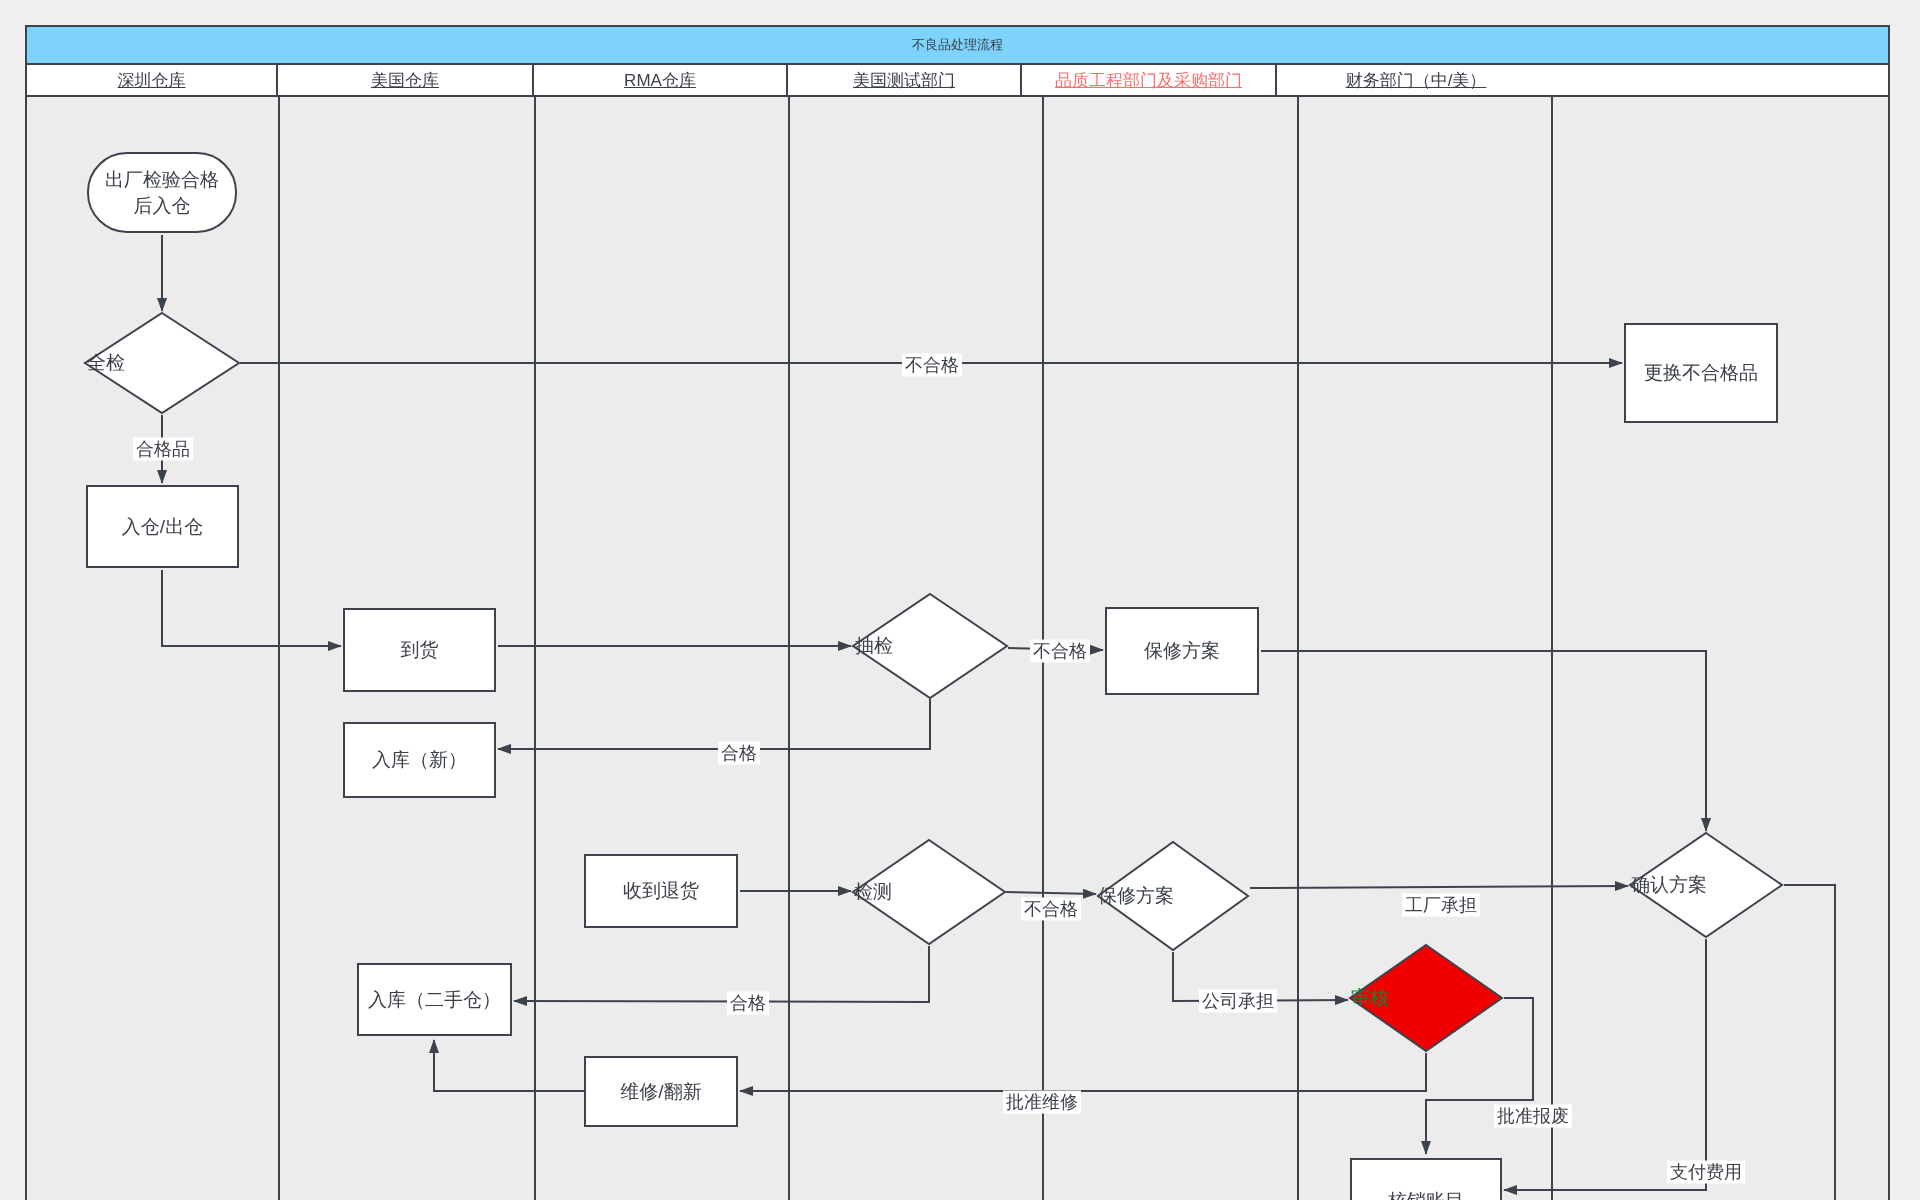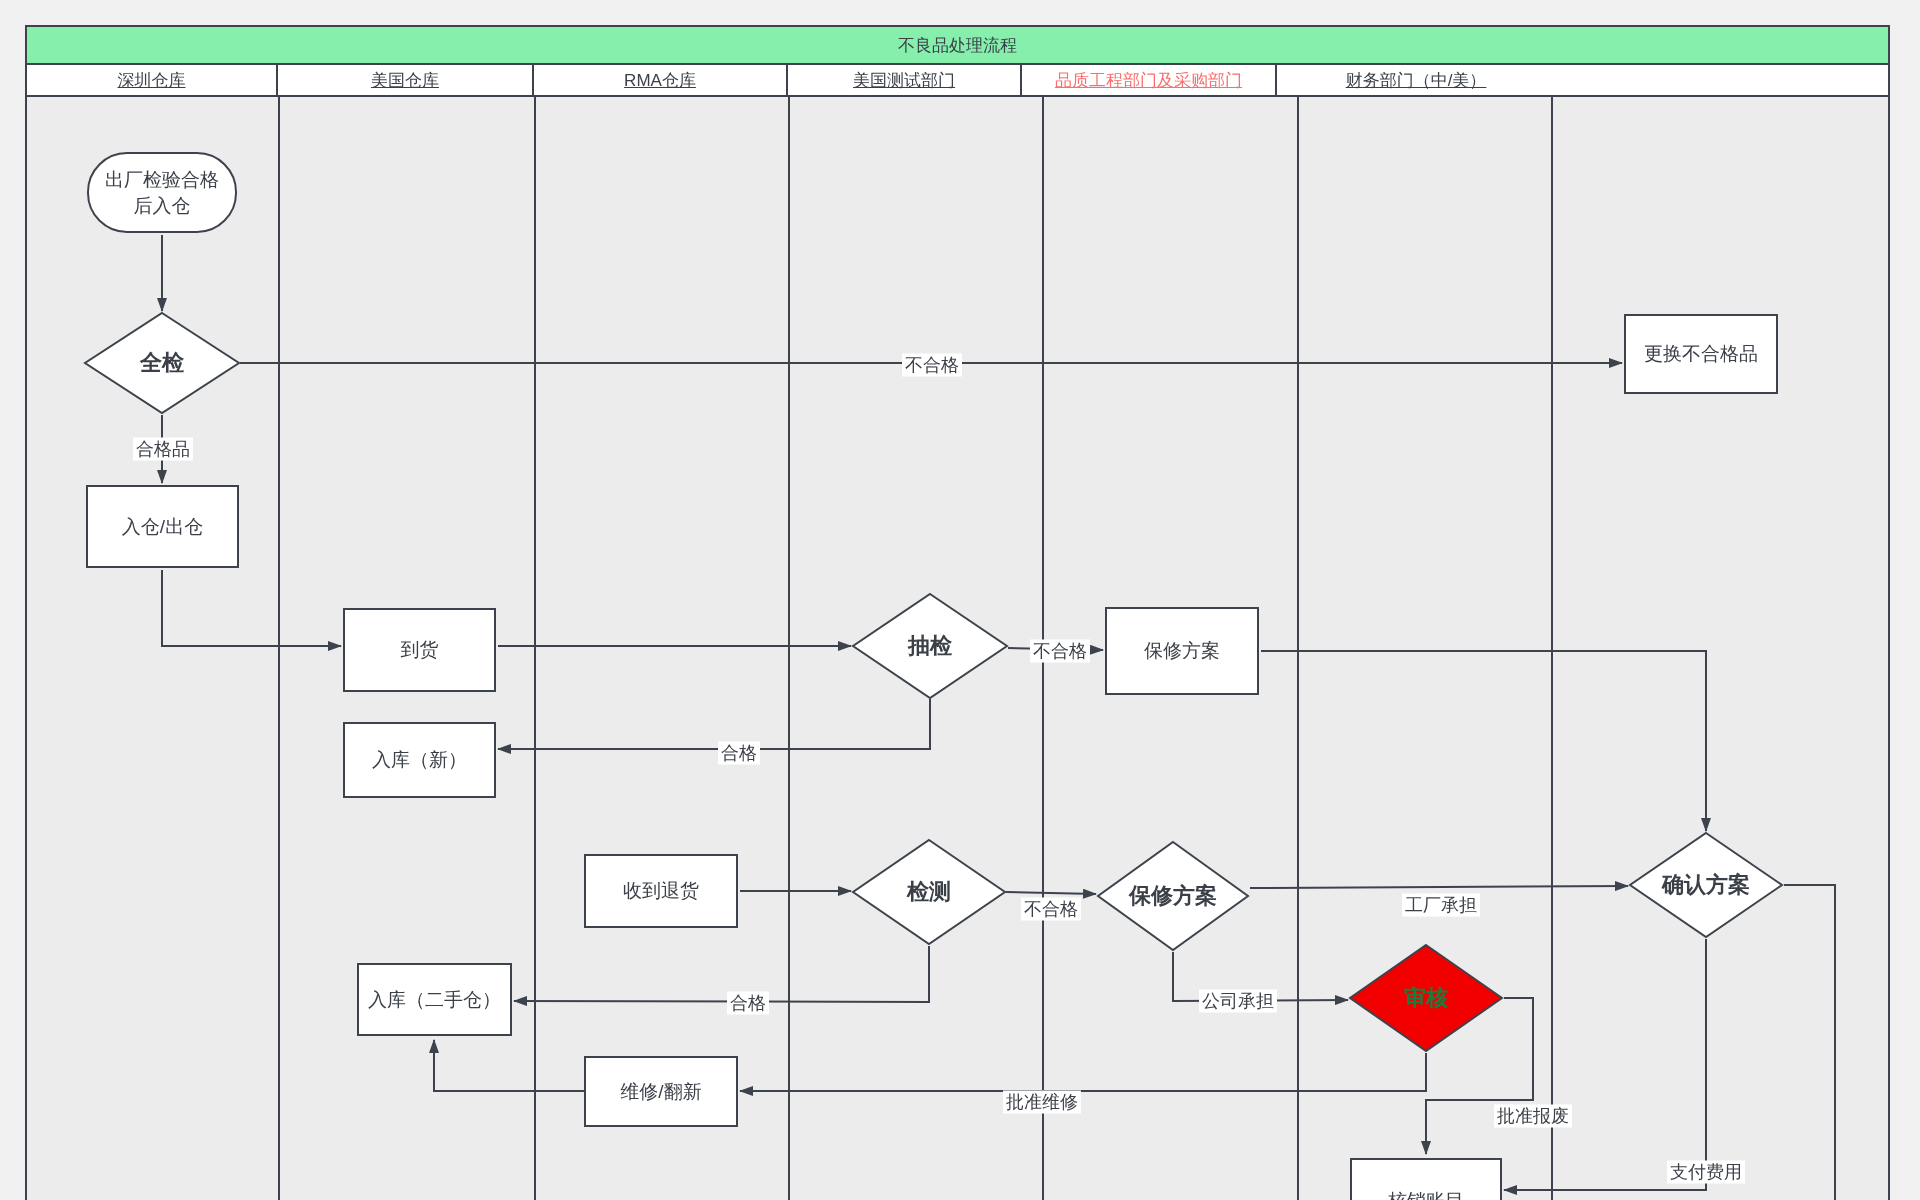--- a/index.html
+++ b/index.html
@@ -1,35 +1,35 @@
 <!DOCTYPE html>
 <html><head>
 <meta charset="utf-8">
 <style>
   html,body{margin:0;padding:0;}
   body{font-family:"Liberation Sans",sans-serif;}
   .stage{position:relative;width:1920px;height:1200px;background:#f0f0f0;overflow:hidden;}
   .frame{position:absolute;left:25px;top:25px;width:1865px;height:1175px;
          border:2px solid #3d434d;border-bottom:none;background:#ececec;box-sizing:border-box;}
-  .title-row{position:absolute;left:0;top:0;width:100%;height:38px;background:#86efac;
+  .title-row{position:absolute;left:0;top:0;width:100%;height:38px;background:#7dd3fc;
              border-bottom:2px solid #3d434d;box-sizing:border-box;display:flex;align-items:center;justify-content:center;
-             font-size:17px;color:#3a3f48;}
+             font-size:13px;color:#3a3f48;}
   .header-row{position:absolute;left:0;top:38px;width:100%;height:32px;background:#ffffff;
               border-bottom:2px solid #3d434d;box-sizing:border-box;display:flex;}
   .header-cell{height:30px;display:flex;align-items:center;justify-content:center;
                font-size:17px;color:#3a3f48;border-right:2px solid #3d434d;box-sizing:border-box;text-decoration:underline;}
   .header-cell:last-child{border-right:none;}
   .lane-border{position:absolute;top:97px;width:2px;height:1103px;background:#3d434d;}
   svg.overlay{position:absolute;left:0;top:0;width:1920px;height:1200px;}
   .node{position:absolute;background:#ffffff;border:2px solid #3d434d;box-sizing:border-box;
         display:flex;align-items:center;justify-content:center;text-align:center;
         font-size:19px;color:#3a3f48;line-height:1.35;padding:2px 8px;}
   .stadium{border-radius:40px;}
-  .dlabel{position:absolute;width:150px;text-align:center;transform:translate(-50%,-50%);
-          font-size:22px;color:#3a3f48;pointer-events:none;font-weight:bold;}
+  .dlabel{position:absolute;width:150px;transform:translate(-50%,-50%);
+          font-size:19px;color:#3a3f48;pointer-events:none;}
   .elabel{position:absolute;transform:translate(-50%,-50%);background:#ffffff;
           padding:0 3px;font-size:18px;line-height:23px;color:#3a3f48;white-space:nowrap;}
 </style>
 </head>
 <body>
 
 <div class="stage">
 
   <div class="frame">
     <div class="title-row">不良品处理流程</div>
@@ -84,21 +84,21 @@
       <polygon fill="#ffffff" points="1706,833 1782,885 1706,937 1630,885"></polygon>
       <polygon fill="#f20000" points="1426,945 1502,998 1426,1051 1350,998"></polygon>
     </g>
   </svg>
 
   <div class="node stadium" style="left:87px;top:152px;width:150px;height:81px">出厂检验合格后入仓</div>
   <div class="node" style="left:86px;top:485px;width:153px;height:83px">入仓/出仓</div>
   <div class="node" style="left:343px;top:608px;width:153px;height:84px">到货</div>
   <div class="node" style="left:343px;top:722px;width:153px;height:76px">入库（新）</div>
   <div class="node" style="left:1105px;top:607px;width:154px;height:88px">保修方案</div>
-  <div class="node" style="left:1624px;top:314px;width:154px;height:80px">更换不合格品</div>
+  <div class="node" style="left:1624px;top:323px;width:154px;height:100px">更换不合格品</div>
   <div class="node" style="left:584px;top:854px;width:154px;height:74px">收到退货</div>
   <div class="node" style="left:357px;top:963px;width:155px;height:73px">入库（二手仓）</div>
   <div class="node" style="left:584px;top:1056px;width:154px;height:71px">维修/翻新</div>
   <div class="node" style="left:1350px;top:1158px;width:152px;height:87px;align-items:flex-start;padding-top:28px">核销账目</div>
 
   <div class="dlabel" style="left:162px;top:363px">全检</div>
   <div class="dlabel" style="left:930px;top:646px">抽检</div>
   <div class="dlabel" style="left:929px;top:892px">检测</div>
   <div class="dlabel" style="left:1173px;top:896px">保修方案</div>
   <div class="dlabel" style="left:1706px;top:885px">确认方案</div>

